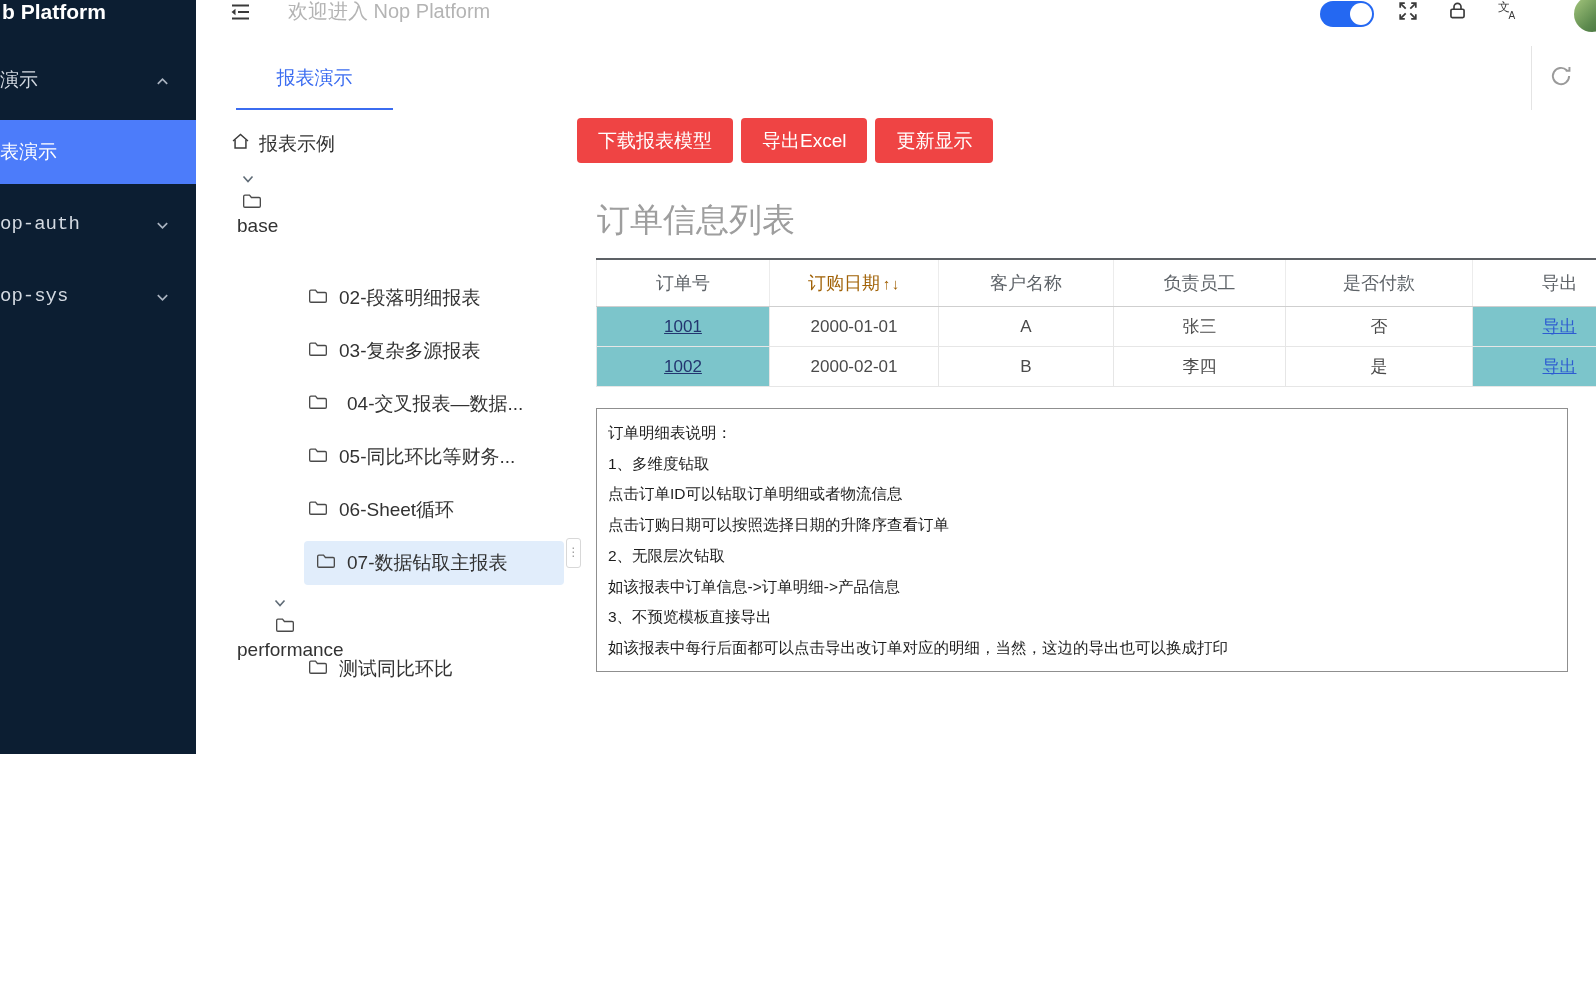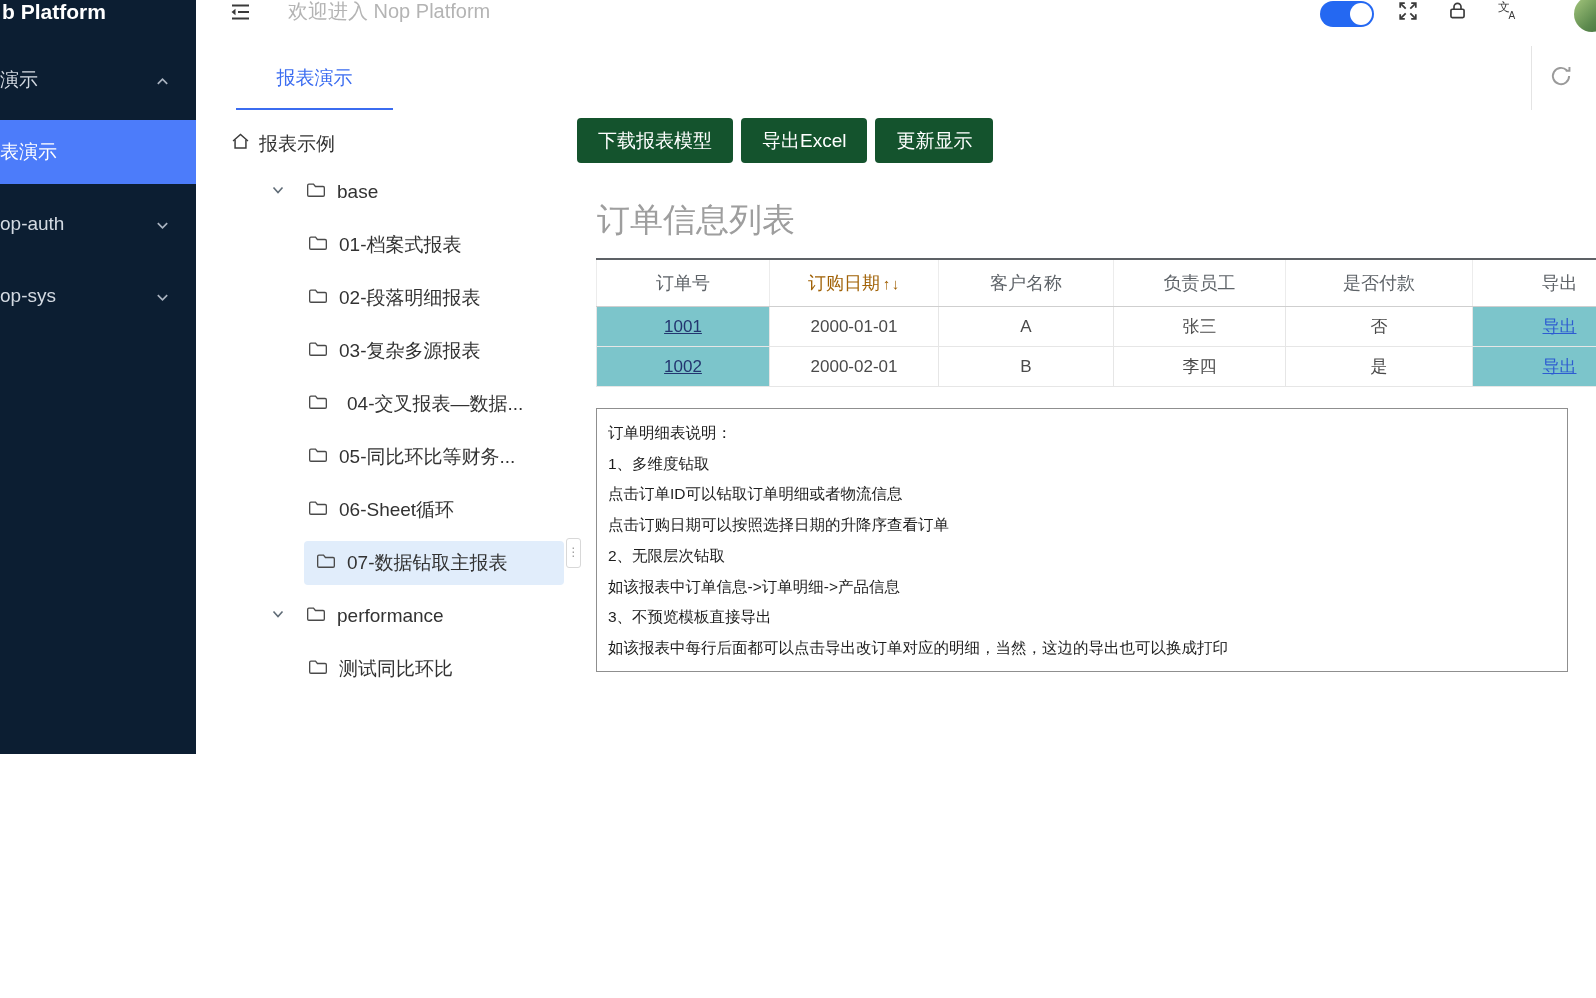--- a/index.html
+++ b/index.html
@@ -4,21 +4,21 @@
 <style>
   html,body{margin:0;padding:0;background:#fff;}
   #app{position:relative;width:1596px;height:754px;overflow:hidden;background:#fff;
        font-family:"Liberation Sans","DejaVu Sans",sans-serif;}
 
   
   .sidebar{position:absolute;left:0;top:0;width:196px;height:998px;background:#0c1e32;z-index:6;}
   .side-title{position:absolute;left:2px;top:-3px;font-size:21px;font-weight:bold;color:#fff;line-height:30px;white-space:nowrap;}
   .side-item{position:absolute;left:0;width:196px;height:64px;display:flex;align-items:center;
              font-size:19px;color:#d4dae2;cursor:pointer;}
-  .side-item .lbl{white-space:nowrap;}
+  .side-item .lbl{white-space:nowrap;font-family:Liberation Mono, monospace;}
   .side-item .chev{position:absolute;right:26px;top:50%;margin-top:-8px;}
   .side-item.active{background:#4c7cfa;color:#fff;}
   .si-0{top:48px;} .si-1{top:120px;} .si-2{top:192px;} .si-3{top:264px;}
 
   
   .header{position:absolute;left:196px;top:0;width:1400px;height:46px;background:#fff;border-bottom:1px solid #ededed;}
   .menu-icon{position:absolute;left:32px;top:0;width:24px;height:24px;cursor:pointer;}
   .welcome{position:absolute;left:92px;top:-2px;font-size:20px;line-height:26px;color:#b4b4b4;white-space:nowrap;}
   .toggle{position:absolute;left:1124px;top:1px;width:54px;height:26px;border-radius:13px;background:#2468f2;cursor:pointer;}
   .toggle .knob{position:absolute;right:2px;top:2px;width:22px;height:22px;border-radius:50%;background:#fff;}
@@ -36,31 +36,31 @@
   .tab-refresh{position:absolute;left:1352px;top:17px;width:26px;height:26px;cursor:pointer;}
 
   
   .tree{position:absolute;left:196px;top:110px;width:379px;height:888px;background:#fff;border-right:1px solid #dcdcdc;}
   .trow{position:absolute;height:44px;display:flex;align-items:center;font-size:19px;color:#323232;
         cursor:pointer;white-space:nowrap;}
   .trow .tchev{margin-right:20px;flex:none;}
   .trow .fico{margin-right:11px;flex:none;}
   .trow .hico{margin-right:8px;flex:none;}
   .t-root{top:12px;left:34px;}
-  .lvl1{left:74px;} .lvl2{left:112px;}
+  .lvl1{left:41px;flex-direction:column;} .lvl2{left:112px;}
   .tr-base{top:60px;} .tr-c0{top:113px;} .tr-c1{top:166px;} .tr-c2{top:219px;} .tr-c3{top:272px;gap:8px;}
   .tr-c4{top:325px;} .tr-c5{top:378px;} .tr-c6{top:431px;} .tr-perf{top:484px;} .tr-p0{top:537px;}
   .trow.sel{left:108px;width:248px;padding-left:12px;background:#e1edfb;border-radius:4px;}
   .resizer{position:absolute;left:370px;top:428px;width:13px;height:28px;background:#fff;border:1px solid #d8d8d8;
            border-radius:3px;color:#9a9a9a;font-size:12px;line-height:26px;text-align:center;cursor:col-resize;z-index:3;}
 
   
   .main{position:absolute;left:575px;top:110px;width:1021px;height:888px;background:#fff;}
   .btn-row{position:absolute;left:2px;top:8px;display:flex;gap:8px;}
-  .btn{height:45px;padding:0 21px;font-size:19px;color:#fff;background:#14532d;border:none;border-radius:4px;
+  .btn{height:45px;padding:0 21px;font-size:19px;color:#fff;background:#ef4444;border:none;border-radius:4px;
        cursor:pointer;font-family:inherit;white-space:nowrap;}
   .report-title{position:absolute;left:22px;top:88px;margin:0;font-size:33px;font-weight:400;color:#9e9e9e;white-space:nowrap;}
 
   .order-table{position:absolute;left:21px;top:148px;width:1050px;border-collapse:collapse;table-layout:fixed;
                border-top:2px solid #5d6166;}
   .order-table th{height:44px;font-size:18px;font-weight:400;color:#5e6368;background:#fff;
                   border-bottom:1px solid #cfcfcf;border-left:1px solid #ececec;border-right:1px solid #ececec;font-family:Liberation Mono, monospace;}
   .order-table th.sortable{color:#a16207;cursor:pointer;}
   .order-table th .sort{font-size:15px;margin-left:2px;}
   .order-table td{height:37px;text-align:center;font-size:17px;color:#4a4a4a;border:1px solid #e6e6e6;background:#fff;}
@@ -186,28 +186,20 @@
           </svg>
       </span>
       <span class="fico">
         <svg width="20" height="18" viewBox="0 0 24 20" fill="none" stroke="#4a4a4a" stroke-width="1.6">
           <path d="M2 4.5 Q2 3 3.5 3 H9 L11.3 5.8 H20.5 Q22 5.8 22 7.3 V16 Q22 17.5 20.5 17.5 H3.5 Q2 17.5 2 16 Z"></path>
         </svg>
       </span>
       <span>base</span>
     </div>
 
-    <div class="trow lvl2 tr-c0">
-      <span class="fico">
-        <svg width="20" height="18" viewBox="0 0 24 20" fill="none" stroke="#4a4a4a" stroke-width="1.6">
-            <path d="M2 4.5 Q2 3 3.5 3 H9 L11.3 5.8 H20.5 Q22 5.8 22 7.3 V16 Q22 17.5 20.5 17.5 H3.5 Q2 17.5 2 16 Z"></path>
-          </svg>
-      </span>
-      <span>01-档案式报表</span>
-    </div>
 
     <div class="trow lvl2 tr-c1">
       <span class="fico">
         <svg width="20" height="18" viewBox="0 0 24 20" fill="none" stroke="#4a4a4a" stroke-width="1.6">
             <path d="M2 4.5 Q2 3 3.5 3 H9 L11.3 5.8 H20.5 Q22 5.8 22 7.3 V16 Q22 17.5 20.5 17.5 H3.5 Q2 17.5 2 16 Z"></path>
           </svg>
       </span>
       <span>02-段落明细报表</span>
     </div>
 

